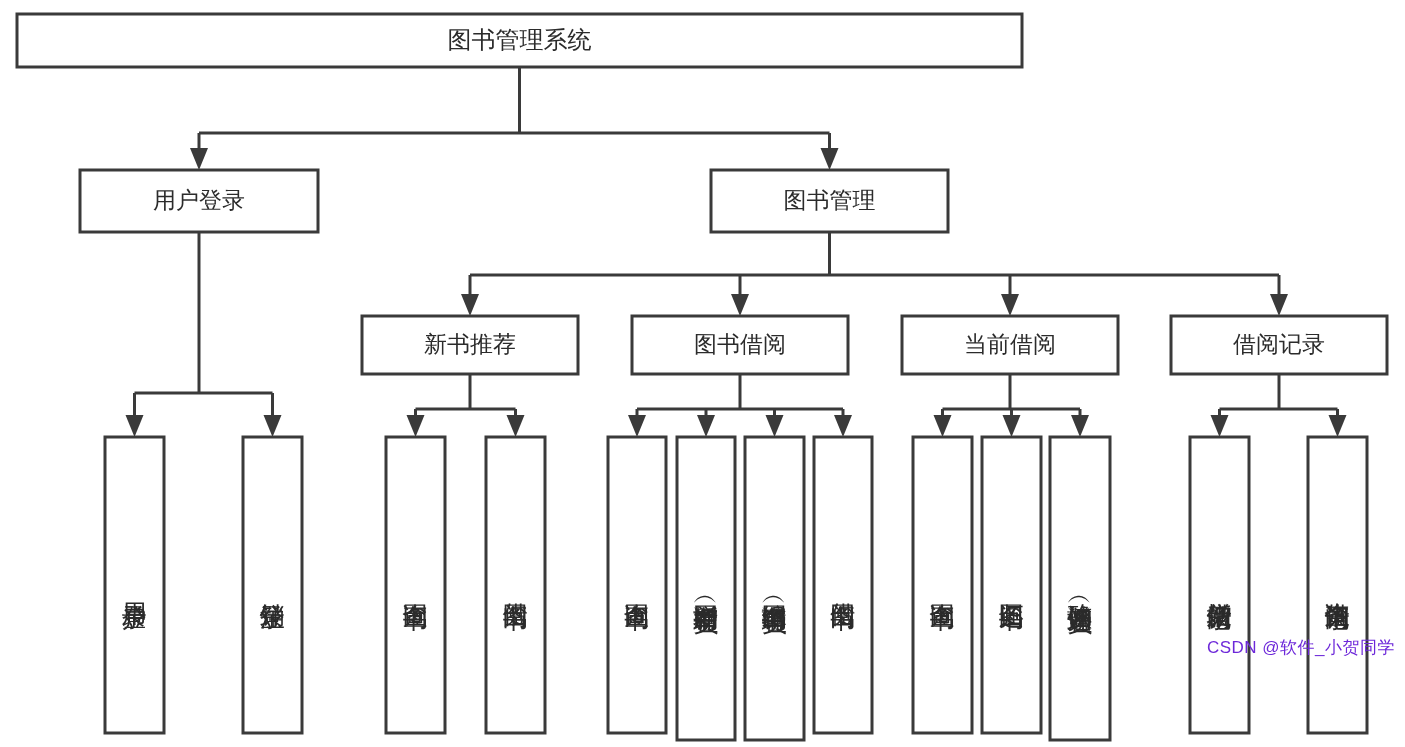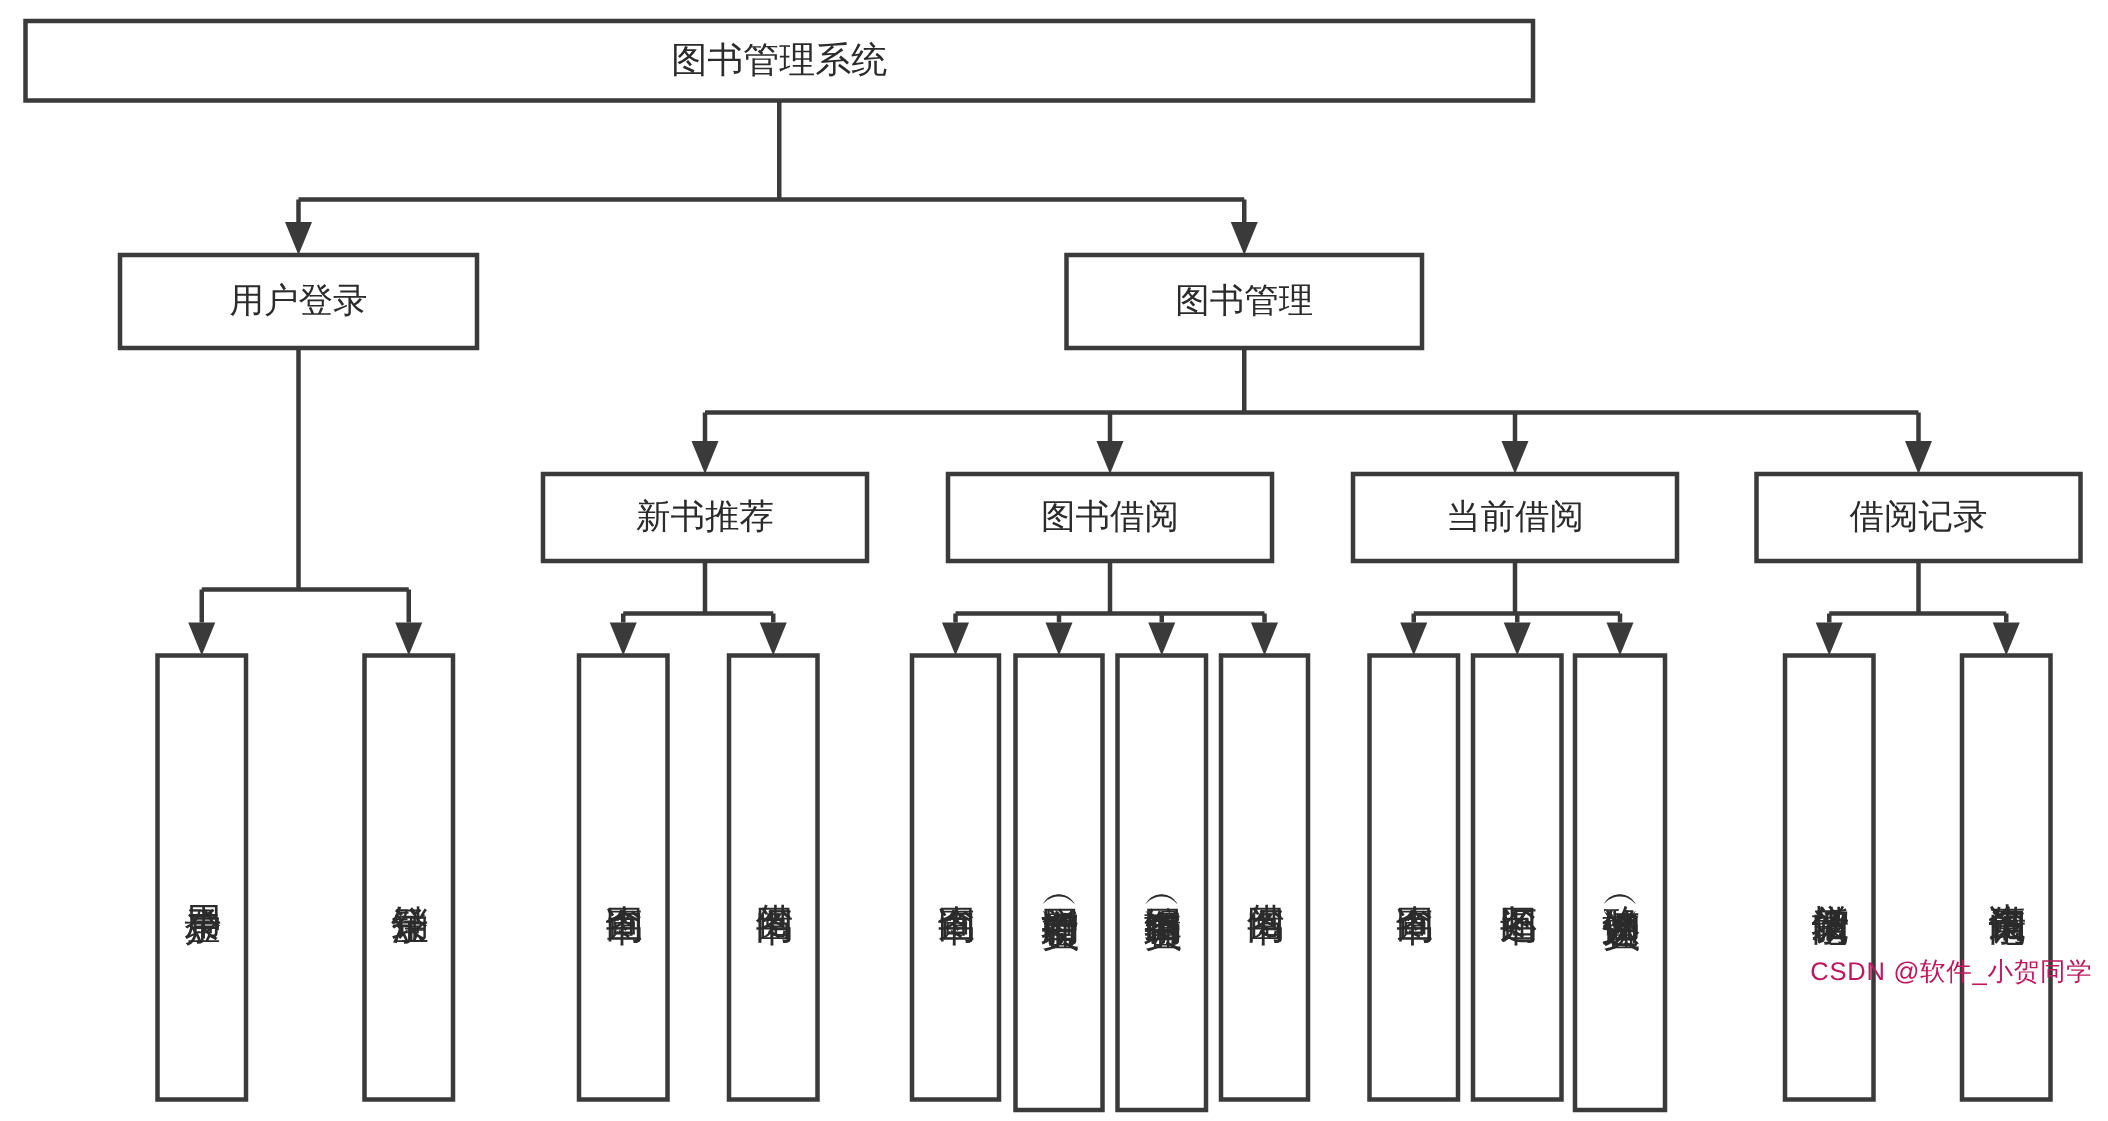--- a/index.html
+++ b/index.html
@@ -27,21 +27,21 @@
     text-orientation:upright;
     font-family:"Liberation Sans","DejaVu Sans",sans-serif;
     font-size:25px;line-height:1.06;color:#2b2b2b;
     letter-spacing:1px;
     white-space:nowrap;
     pointer-events:none;
   }
   .watermark{
     position:absolute;right:10px;bottom:6px;
     font-family:"Liberation Sans","DejaVu Sans",sans-serif;
-    font-size:17px;color:#be185d;letter-spacing:.5px;
+    font-size:17px;color:#6d28d9;letter-spacing:.5px;
     white-space:nowrap;
   }
 </style>
 </head>
 <body>
 
 <div id="stage">
 
   <svg id="diagram" viewBox="0 0 1405 747">
     <g id="connectors">

